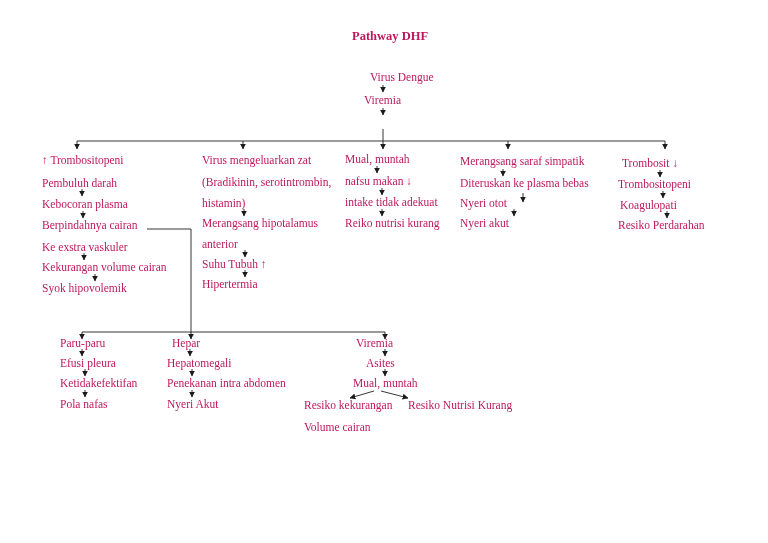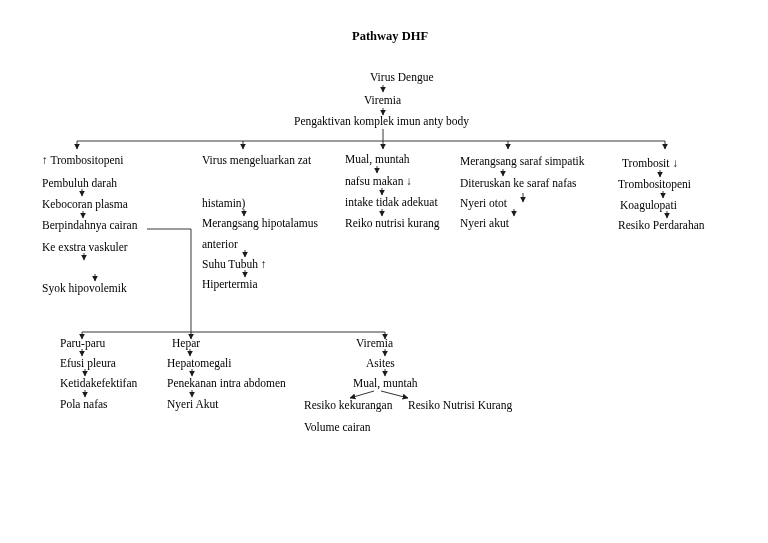--- a/index.html
+++ b/index.html
@@ -1,18 +1,18 @@
 <!DOCTYPE html>
 <html><head>
 <meta charset="utf-8">
 <style>
   html,body{margin:0;padding:0;background:#e9e9e9;}
   .canvas{
     position:relative;width:768px;height:543px;background:#ffffff;
-    font-family:"Liberation Serif","DejaVu Serif",serif;color:#000000;overflow:hidden;
+    font-family:"Liberation Serif","DejaVu Serif",serif;color:#be185d;overflow:hidden;
   }
   .nd{position:absolute;font-size:11.5px;line-height:13px;white-space:nowrap;}
   .bb{font-weight:normal;}
   .ttl{font-size:12.5px;font-weight:bold;}
   svg.lines{position:absolute;left:0;top:0;}
   svg.lines line, svg.lines polyline{stroke:#1f1f1f;stroke-width:0.9;fill:none;}
 </style>
 </head>
 <body>
 
@@ -72,43 +72,44 @@
 
     <line x1="385" y1="349" x2="385" y2="356" marker-end="url(#ah)"></line>
     <line x1="385" y1="369" x2="385" y2="376" marker-end="url(#ah)"></line>
     <line x1="374" y1="391" x2="350" y2="398" marker-end="url(#ah)"></line>
     <line x1="381" y1="391" x2="408" y2="398" marker-end="url(#ah)"></line>
   </svg>
 
   <div class="nd ttl" style="left:352px;top:30px">Pathway DHF</div>
   <div class="nd" style="left:370px;top:71px">Virus Dengue</div>
   <div class="nd" style="left:364px;top:94px">Viremia</div>
-  <div class="nd" style="left:294px;top:115px">Pengaktivan komplek imun anty body</div>
 
   <div class="nd" style="left:42px;top:154px">↑ Trombositopeni</div>
   <div class="nd" style="left:42px;top:177px">Pembuluh darah</div>
   <div class="nd" style="left:42px;top:198px">Kebocoran plasma</div>
   <div class="nd" style="left:42px;top:219px">Berpindahnya cairan</div>
   <div class="nd" style="left:42px;top:241px">Ke exstra vaskuler</div>
+  <div class="nd bb" style="left:42px;top:261px">Kekurangan volume cairan</div>
   <div class="nd bb" style="left:42px;top:282px">Syok hipovolemik</div>
 
   <div class="nd" style="left:202px;top:154px">Virus mengeluarkan zat</div>
+  <div class="nd" style="left:202px;top:176px">(Bradikinin, serotintrombin,</div>
   <div class="nd" style="left:202px;top:197px">histamin)</div>
   <div class="nd" style="left:202px;top:217px">Merangsang hipotalamus</div>
   <div class="nd" style="left:202px;top:238px">anterior</div>
   <div class="nd" style="left:202px;top:258px">Suhu Tubuh ↑</div>
   <div class="nd bb" style="left:202px;top:278px">Hipertermia</div>
 
   <div class="nd" style="left:345px;top:153px">Mual, muntah</div>
   <div class="nd" style="left:345px;top:175px">nafsu makan ↓</div>
   <div class="nd" style="left:345px;top:196px">intake tidak adekuat</div>
   <div class="nd bb" style="left:345px;top:217px">Reiko nutrisi kurang</div>
 
   <div class="nd" style="left:460px;top:155px">Merangsang saraf simpatik</div>
-  <div class="nd" style="left:460px;top:177px">Diteruskan ke saraf nafas</div>
+  <div class="nd" style="left:460px;top:177px">Diteruskan ke plasma bebas</div>
   <div class="nd" style="left:460px;top:197px">Nyeri otot</div>
   <div class="nd bb" style="left:460px;top:217px">Nyeri akut</div>
 
   <div class="nd" style="left:622px;top:157px">Trombosit ↓</div>
   <div class="nd" style="left:618px;top:178px">Trombositopeni</div>
   <div class="nd" style="left:620px;top:199px">Koagulopati</div>
   <div class="nd bb" style="left:618px;top:219px">Resiko Perdarahan</div>
 
   <div class="nd" style="left:60px;top:337px">Paru-paru</div>
   <div class="nd" style="left:60px;top:357px">Efusi pleura</div>

